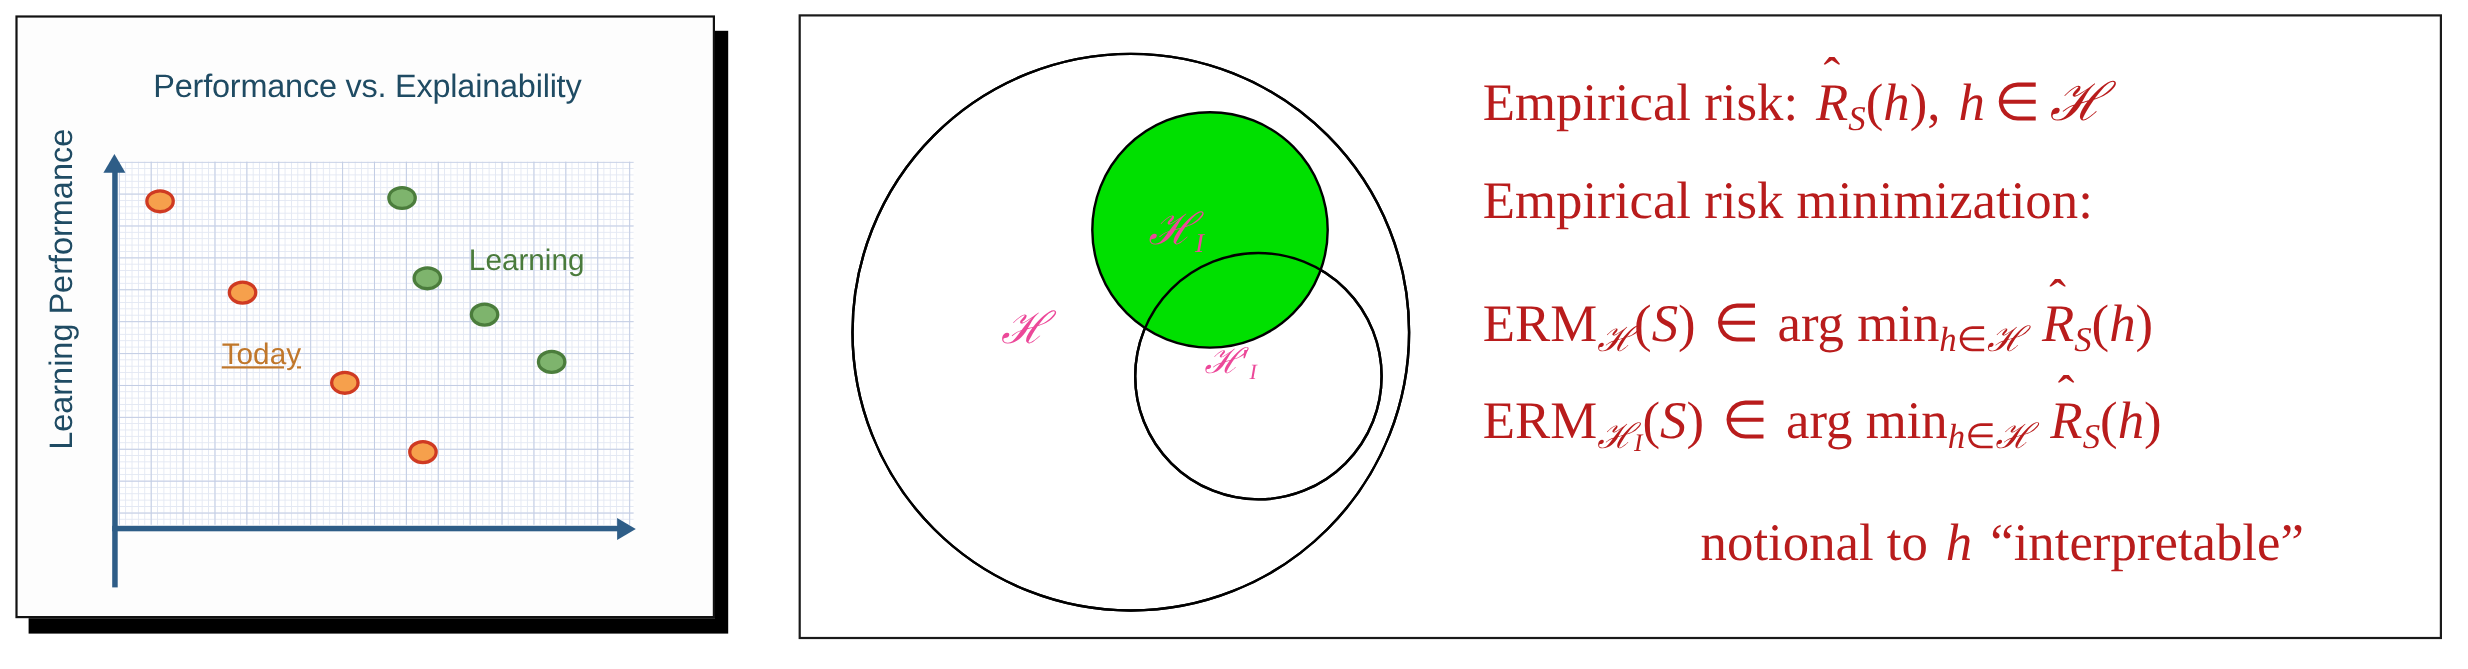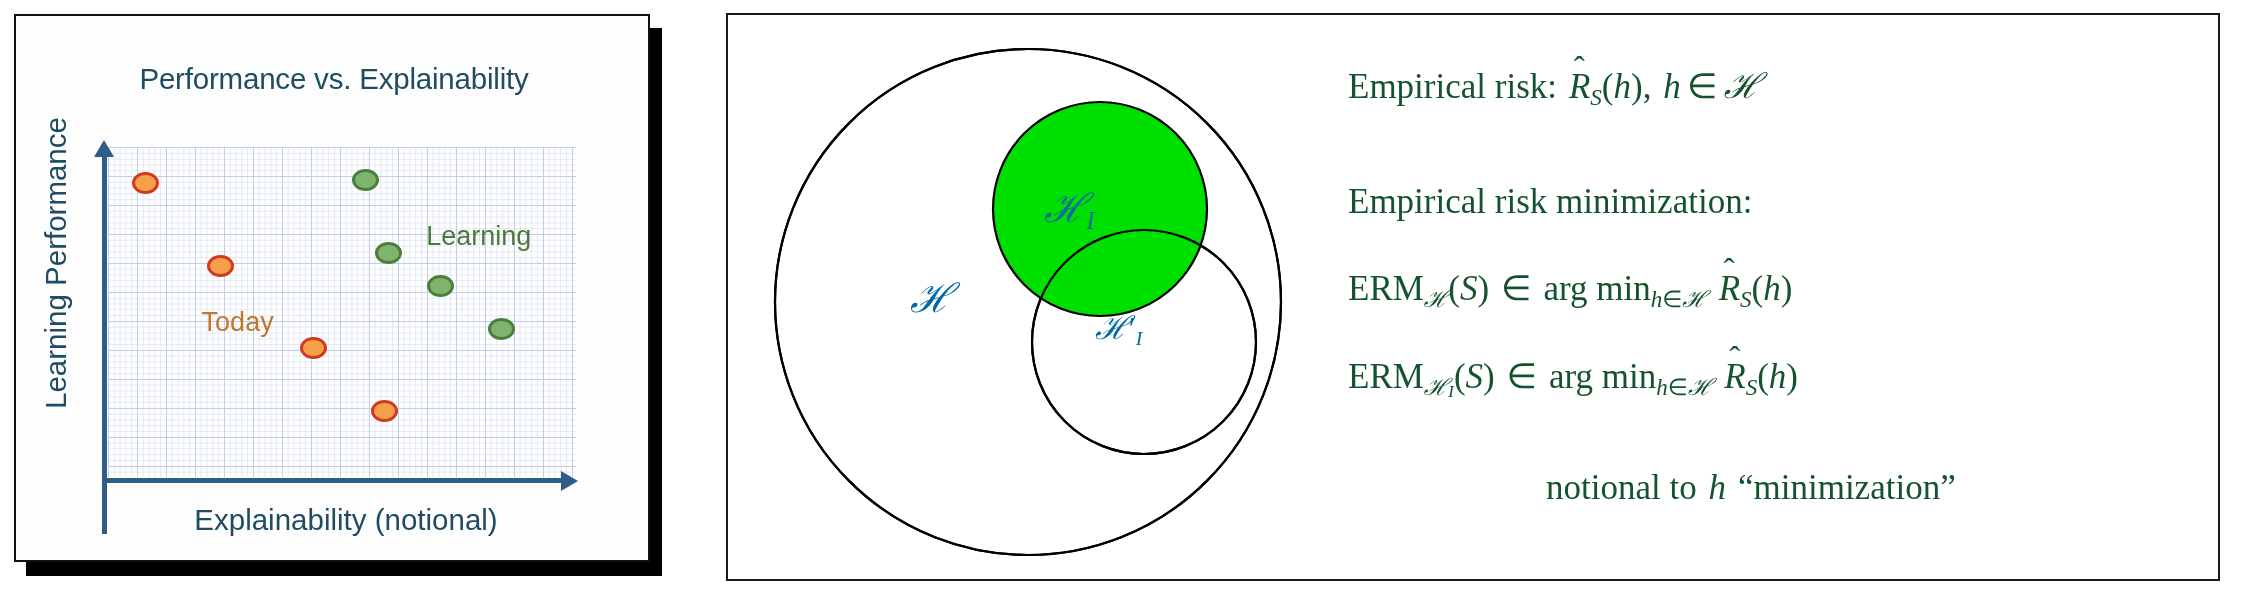--- a/index.html
+++ b/index.html
@@ -187,21 +187,21 @@
     left: 10px;
     top: 4px;
     width: 600px;
     height: 560px;
   }
 
   .venn-label {
     position: absolute;
     font-family: "Liberation Serif", serif;
     font-style: italic;
-    color: #0369a1;
+    color: #ec4899;
     white-space: nowrap;
     pointer-events: none;
   }
   #venn-label-H {
     left: 172px;
     top: 250px;
     font-size: 40px;
   }
   #venn-label-HI {
     left: 306px;
@@ -225,27 +225,27 @@
   
   #math-block {
     position: absolute;
     left: 620px;
     top: 32px;
     width: 860px;
     font-family: "Liberation Serif", serif;
     color: #000000;
   }
   .math-line {
-    font-size: 35px;
+    font-size: 48px;
     line-height: 1.0;
     white-space: nowrap;
-    color: #14532d;
+    color: #b91c1c;
   }
   #math-line-0 { position: absolute; left: 0px;   top: 22px; }
-  #math-line-1 { position: absolute; left: 0px;   top: 137px; }
+  #math-line-1 { position: absolute; left: 0px;   top: 112px; }
   #math-line-2 { position: absolute; left: 0px;   top: 224px; text-align: right; }
   #math-line-3 { position: absolute; left: 0px;   top: 312px; }
   #math-line-4 { position: absolute; left: 198px; top: 423px; }
 
   .mi { font-style: italic; }
   .mr { font-style: normal; }
   .scr {
     font-family: "DejaVu Serif", serif;
     font-style: italic;
   }
@@ -276,40 +276,39 @@
 
   <div id="left-shadow"></div>
 
   <div id="left-panel">
     <div id="left-card">
 
       <div id="chart-title">Performance vs. Explainability</div>
 
       <div id="y-axis-label">Learning Performance</div>
 
-      <div id="x-axis-label">Explainability (notional)</div>
 
       <div id="plot-area">
 
       <div class="dot dot-today" style="left: 23.94px; top: 25.3px;"></div>
           <div class="dot dot-today" style="left: 98.82px; top: 107.8px;"></div>
           <div class="dot dot-today" style="left: 192.42px; top: 190.3px;"></div>
           <div class="dot dot-today" style="left: 262.62px; top: 253px;"></div>
           <div class="dot dot-tomorrow" style="left: 243.9px; top: 22px;"></div>
           <div class="dot dot-tomorrow" style="left: 267.3px; top: 94.6px;"></div>
           <div class="dot dot-tomorrow" style="left: 318.78px; top: 127.6px;"></div>
           <div class="dot dot-tomorrow" style="left: 379.62px; top: 170.5px;"></div>
         </div>
 
       <div id="axis-y-line"></div>
       <div id="axis-y-head"></div>
       <div id="axis-x-line"></div>
       <div id="axis-x-head"></div>
 
-      <div id="label-today" style="left: 185.6px; top: 291.2px; color: rgb(192, 119, 43);">Today</div>
+      <div id="label-today" style="left: 185.6px; top: 291.2px; color: rgb(192, 119, 43); text-decoration: underline;">Today</div>
       <div id="label-tomorrow" style="left: 410.24px; top: 205.4px; color: rgb(74, 123, 60);">Learning</div>
 
     </div>
   </div>
 
   <div id="right-panel">
 
     <div id="venn">
       <svg width="600" height="560" viewBox="0 0 600 560">
 
@@ -342,19 +341,19 @@
 
       <div class="math-line" id="math-line-2">
         <span class="mr">ERM</span><span class="sb scr">ℋ</span><span class="mr">(</span><span class="mi">S</span><span class="mr">)</span><span class="med"></span><span class="mr">∈</span><span class="med"></span><span class="mr">arg min</span><span class="sb mi">h</span><span class="sb mr">∈</span><span class="sb scr">ℋ</span><span class="med"></span><span class="hatwrap mi"><span class="hatmark">ˆ</span><span>R</span></span><span class="sb mi">S</span><span class="mr">(</span><span class="mi">h</span><span class="mr">)</span>
       </div>
 
       <div class="math-line" id="math-line-3">
         <span class="mr">ERM</span><span class="sb scr">ℋ</span><span class="sb mi" style="font-size:0.48em;vertical-align:-0.52em;">I</span><span class="mr">(</span><span class="mi">S</span><span class="mr">)</span><span class="med"></span><span class="mr">∈</span><span class="med"></span><span class="mr">arg min</span><span class="sb mi">h</span><span class="sb mr">∈</span><span class="sb scr">ℋ</span><span class="med"></span><span class="hatwrap mi"><span class="hatmark">ˆ</span><span>R</span></span><span class="sb mi">S</span><span class="mr">(</span><span class="mi">h</span><span class="mr">)</span>
       </div>
 
       <div class="math-line" id="math-line-4">
-        <span class="mr">notional to</span><span class="med"></span><span class="mi">h</span><span class="med"></span><span class="mr">“minimization”</span>
+        <span class="mr">notional to</span><span class="med"></span><span class="mi">h</span><span class="med"></span><span class="mr">“interpretable”</span>
       </div>
 
     </div>
   </div>
 
 </div>
 
 </body></html>

